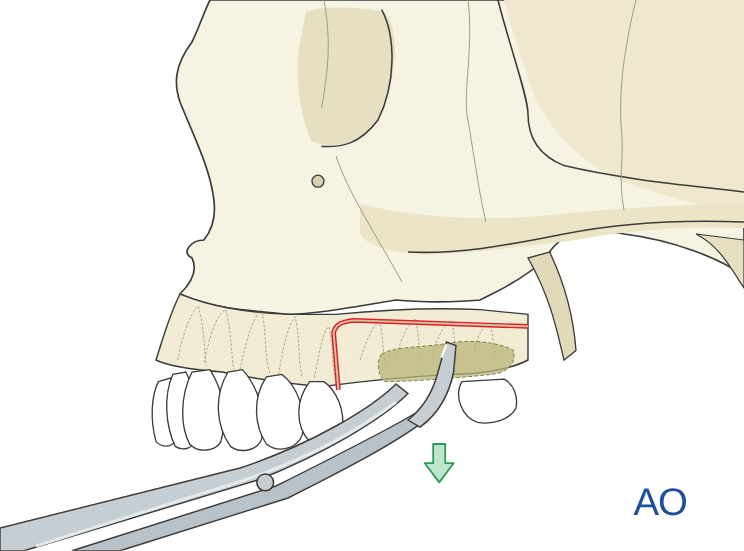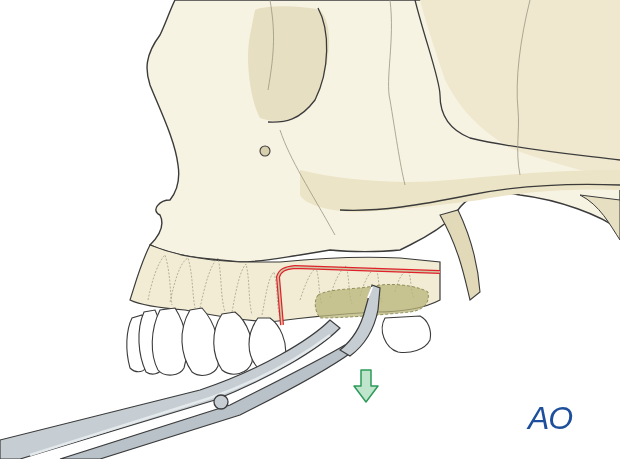--- a/index.html
+++ b/index.html
@@ -1,17 +1,17 @@
 <!DOCTYPE html>
 <html><head>
 <meta charset="utf-8">
 <style>
   html, body { margin: 0; padding: 0; background: #ffffff; }
   body { width: 620px; height: 459px; overflow: hidden; position: relative; font-family: "Liberation Sans", sans-serif; }
-  .canvas { position: absolute; left: 0; top: 0; width: 596px; height: 459px; font-style: italic; }
+  .canvas { position: absolute; left: 0; top: 0; width: 596px; height: 459px; }
   svg { display: block; }
   .logo { position: absolute; left: 528px; top: 402px; font-family: "Liberation Sans", sans-serif; font-size: 32px; font-weight: 400; letter-spacing: -1px; line-height: 1; }
 </style>
 </head>
 <body>
 
 <div class="canvas">
   <svg width="620" height="459" viewBox="0 0 620 459">
 
     <path d="M175,0 L620,0 L620,230 C600,215 560,200 520,195 L490,190 C470,195 460,205 455,215 C440,230 420,240 410,245 L400,250 C380,252 350,252 330,250 L300,255 C280,258 260,262 240,262 L200,258 C175,255 160,250 150,245 C160,235 165,225 160,215 C150,210 160,200 170,200 C178,190 180,178 178,165 C175,140 160,110 150,85 C145,70 145,55 160,35 C165,25 170,10 175,0 Z" fill="#f7f3e3" stroke="#3b3b3b" stroke-width="1.4"></path>

